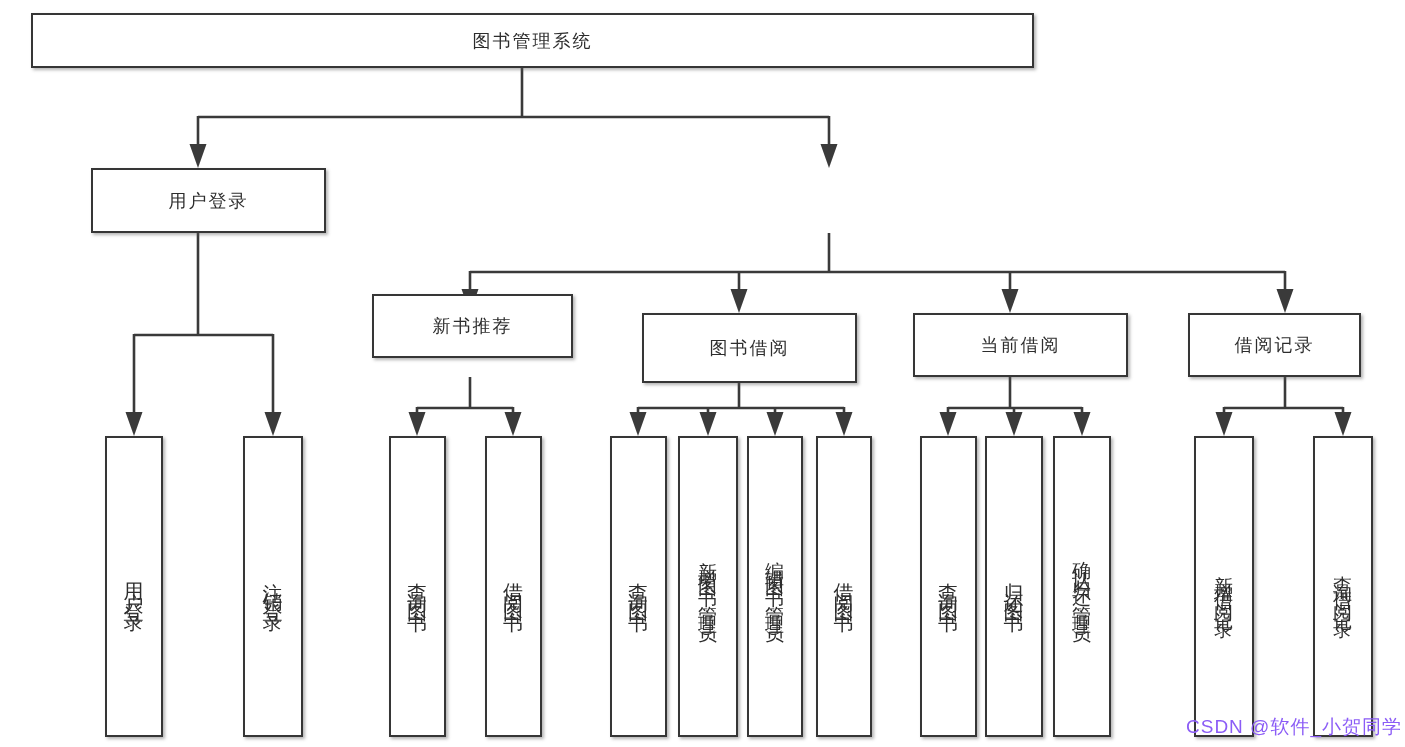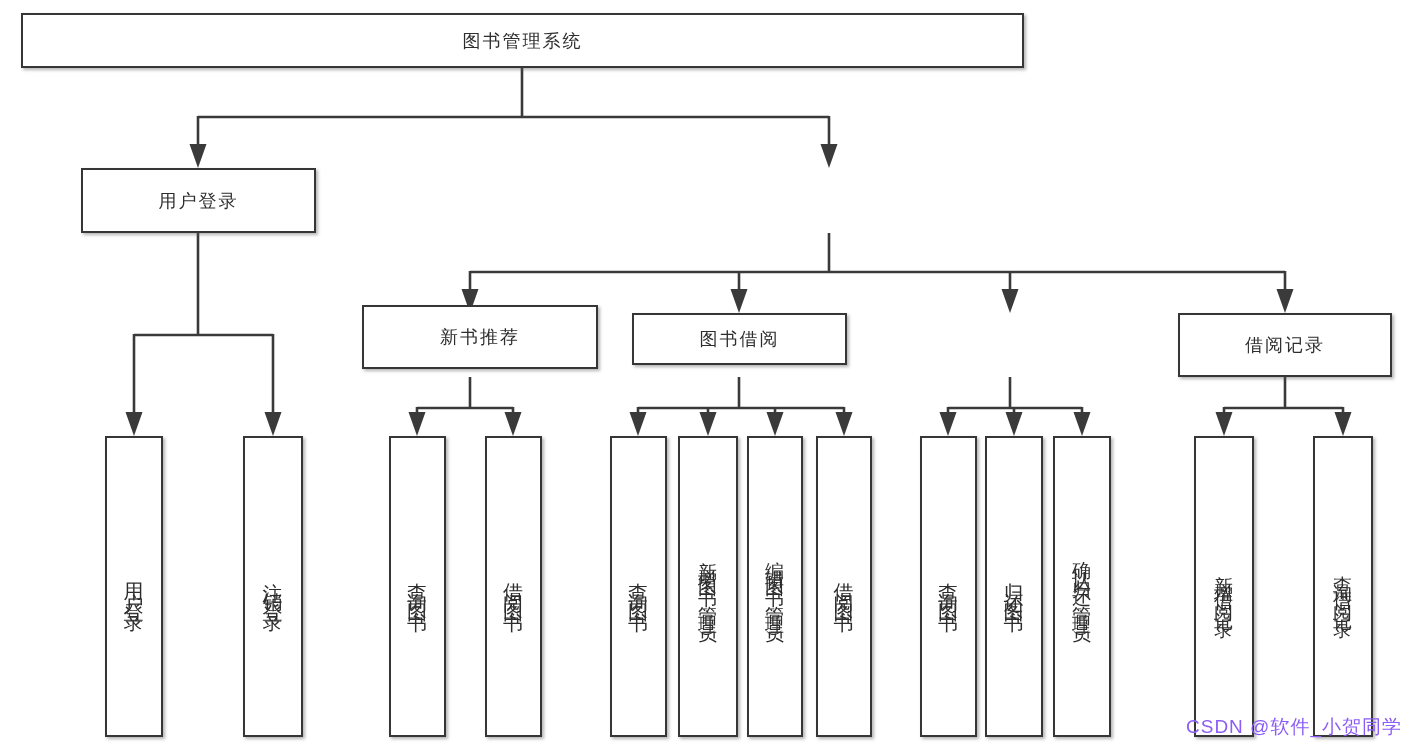--- a/index.html
+++ b/index.html
@@ -24,20 +24,21 @@
     box-shadow: 2px 2px 3px rgba(90,90,90,0.45);
     display: flex;
     align-items: center;
     justify-content: center;
     color: #2d2d2d;
   }
   .hbox {
     font-size: 18px;
     letter-spacing: 2px;
     white-space: nowrap;
+    margin-left: 10px;
   }
   .leaf {
     writing-mode: vertical-rl;
     text-orientation: mixed;
     font-size: 20px;
     letter-spacing: 10px;
     line-height: 1;
   }
   .leaf.long { letter-spacing: 9px; font-size: 19px; }
   .watermark {
@@ -132,27 +133,30 @@
   </svg>
 
   <div class="box hbox" style="left:21px; top:13px; width:1003px; height:55px;">
     <span>图书管理系统</span>
   </div>
 
   <div class="box hbox" style="left:81px; top:168px; width:235px; height:65px;">
     <span>用户登录</span>
   </div>
 
-  <div class="box hbox" style="left:362px; top:305px; width:236px; height:64px;">
+  <div class="box hbox" style="left:362px; top:294px; width:201px; height:64px;">
     <span>新书推荐</span>
   </div>
-  <div class="box hbox" style="left:632px; top:313px; width:215px; height:52px;">
+  <div class="box hbox" style="left:632px; top:313px; width:215px; height:70px;">
     <span>图书借阅</span>
   </div>
-  <div class="box hbox" style="left:1178px; top:313px; width:214px; height:64px;">
+  <div class="box hbox" style="left:903px; top:313px; width:215px; height:64px;">
+    <span>当前借阅</span>
+  </div>
+  <div class="box hbox" style="left:1178px; top:313px; width:173px; height:64px;">
     <span>借阅记录</span>
   </div>
 
   <div class="box leaf" style="left:105px; top:436px; width:58px; height:301px;">
     <span>用户登录</span>
   </div>
   <div class="box leaf" style="left:243px; top:436px; width:60px; height:301px;">
     <span>注销登录</span>
   </div>
 

